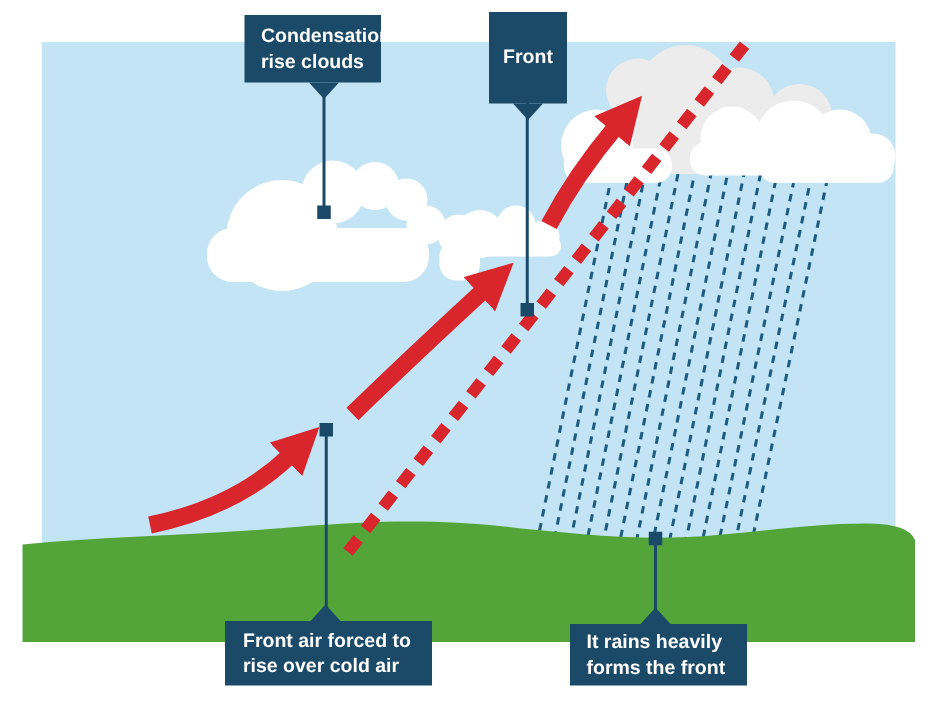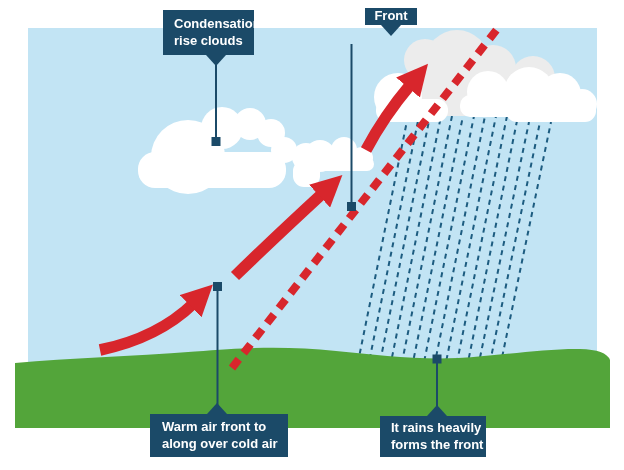--- a/index.html
+++ b/index.html
@@ -9,23 +9,23 @@
   .callout{position:absolute;background:#1b4a68;color:#fff;font-weight:bold;
            font-size:13px;line-height:16.5px;box-sizing:border-box;z-index:5;}
   .callout .ln{display:block;white-space:nowrap;}
   .callout.tail-down::after{content:"";position:absolute;top:100%;left:var(--tail-left);
            width:0;height:0;border-left:10px solid transparent;border-right:10px solid transparent;
            border-top:11px solid #1b4a68;}
   .callout.tail-up::before{content:"";position:absolute;bottom:100%;left:var(--tail-left);
            width:0;height:0;border-left:10px solid transparent;border-right:10px solid transparent;
            border-bottom:11px solid #1b4a68;}
   #lbl-condensation{left:163px;top:10px;width:91px;padding:6px 11px;--tail-left:43px;}
-  #lbl-front{left:326px;top:8px;width:52px;padding:0 0;text-align:center;margin-left:39px;--tail-left:16px;}
+  #lbl-front{left:326px;top:8px;width:52px;padding:22px 0;text-align:center;--tail-left:16px;}
   #lbl-warm{left:150px;top:414px;width:138px;padding:5px 12px;--tail-left:57px;}
-  #lbl-rain{left:380px;top:416px;width:106px;padding:4px 11px;--tail-left:47px;}
+  #lbl-rain{left:380px;top:416px;width:118px;padding:4px 11px;--tail-left:47px;}
 </style>
 </head>
 <body>
 
 <div id="stage">
 
   <svg width="624" height="470" viewBox="0 0 624 470">
     <defs>
       <marker id="arrowhead" viewBox="0 0 10 10" refX="1.5" refY="5" markerWidth="2.7" markerHeight="2.7" orient="auto" markerUnits="strokeWidth">
         <path d="M0,0 L10,5 L0,10 Z" fill="#d8262c"></path>
@@ -121,22 +121,22 @@
   <div id="lbl-condensation" class="callout tail-down">
     <span class="ln">Condensation</span>
     <span class="ln">rise clouds</span>
   </div>
 
   <div id="lbl-front" class="callout tail-down">
     <span class="ln">Front</span>
   </div>
 
   <div id="lbl-warm" class="callout tail-up">
-    <span class="ln">Warm air front to</span>
-    <span class="ln">along over cold air</span>
+    <span class="ln">Front air forced to</span>
+    <span class="ln">rise over cold air</span>
   </div>
 
   <div id="lbl-rain" class="callout tail-up">
     <span class="ln">It rains heavily</span>
     <span class="ln">forms the front</span>
   </div>
 
 </div>
 
 </body></html>

